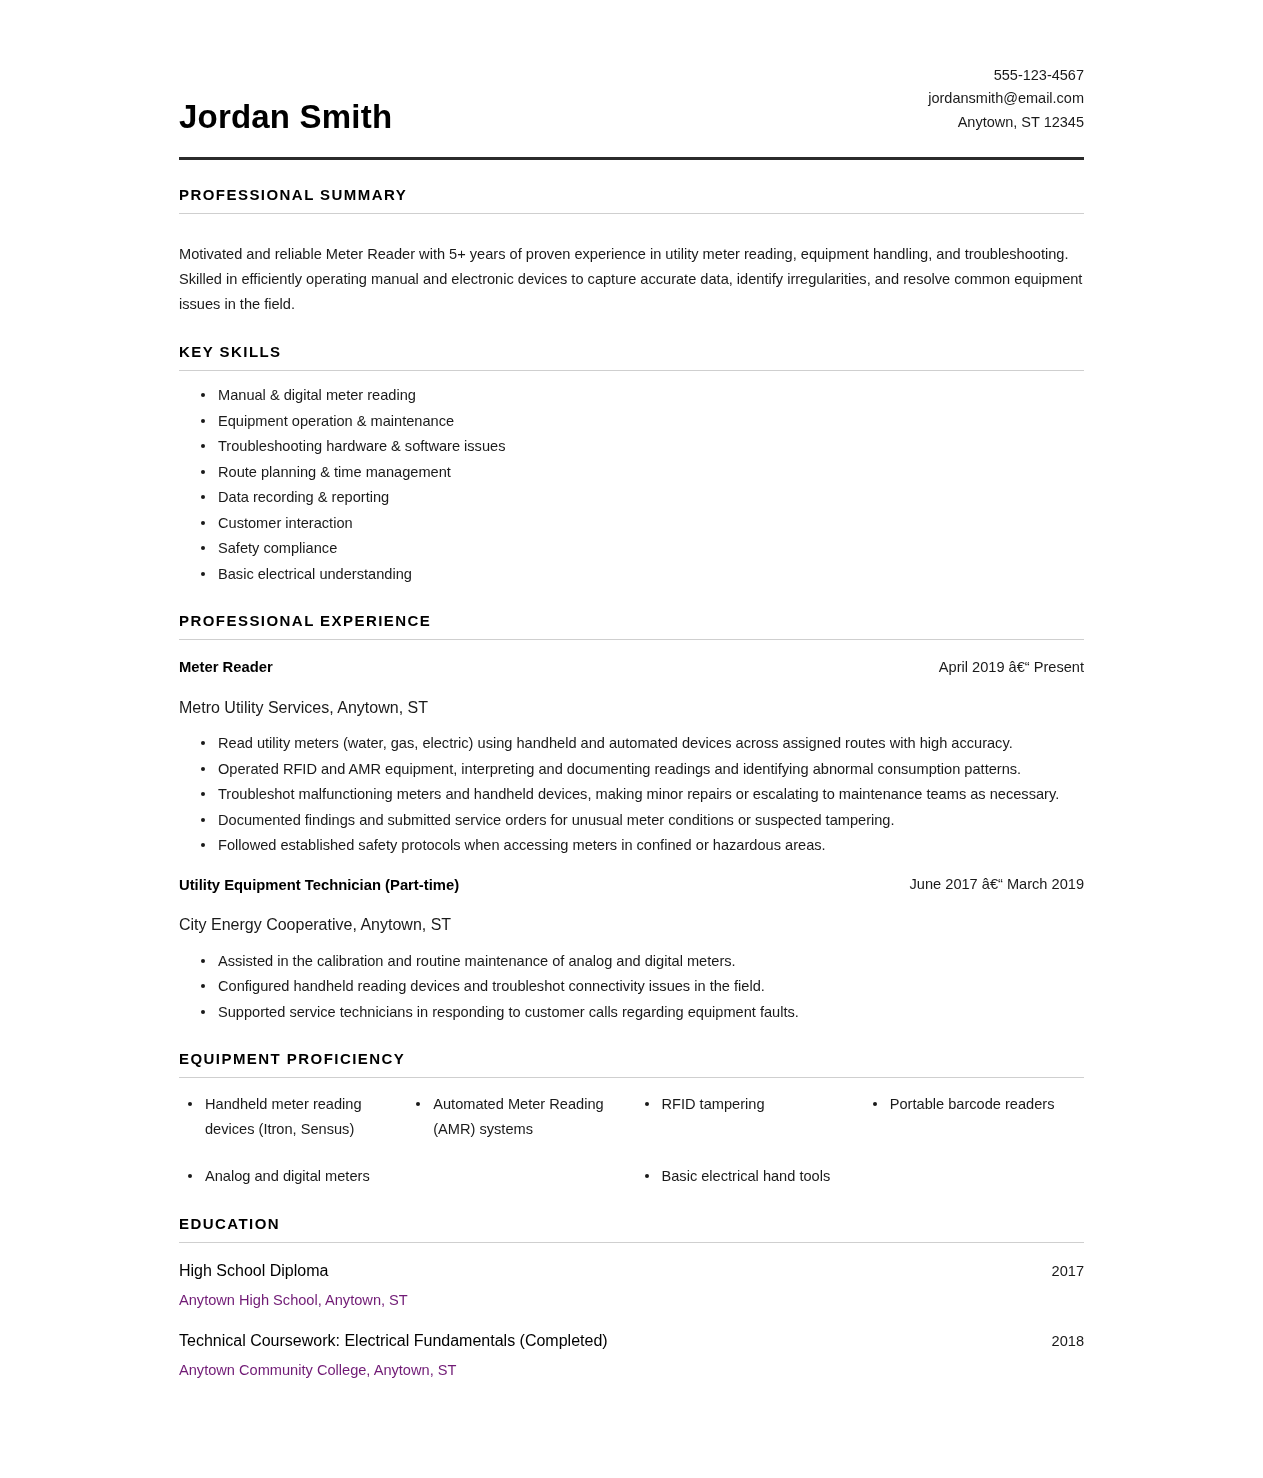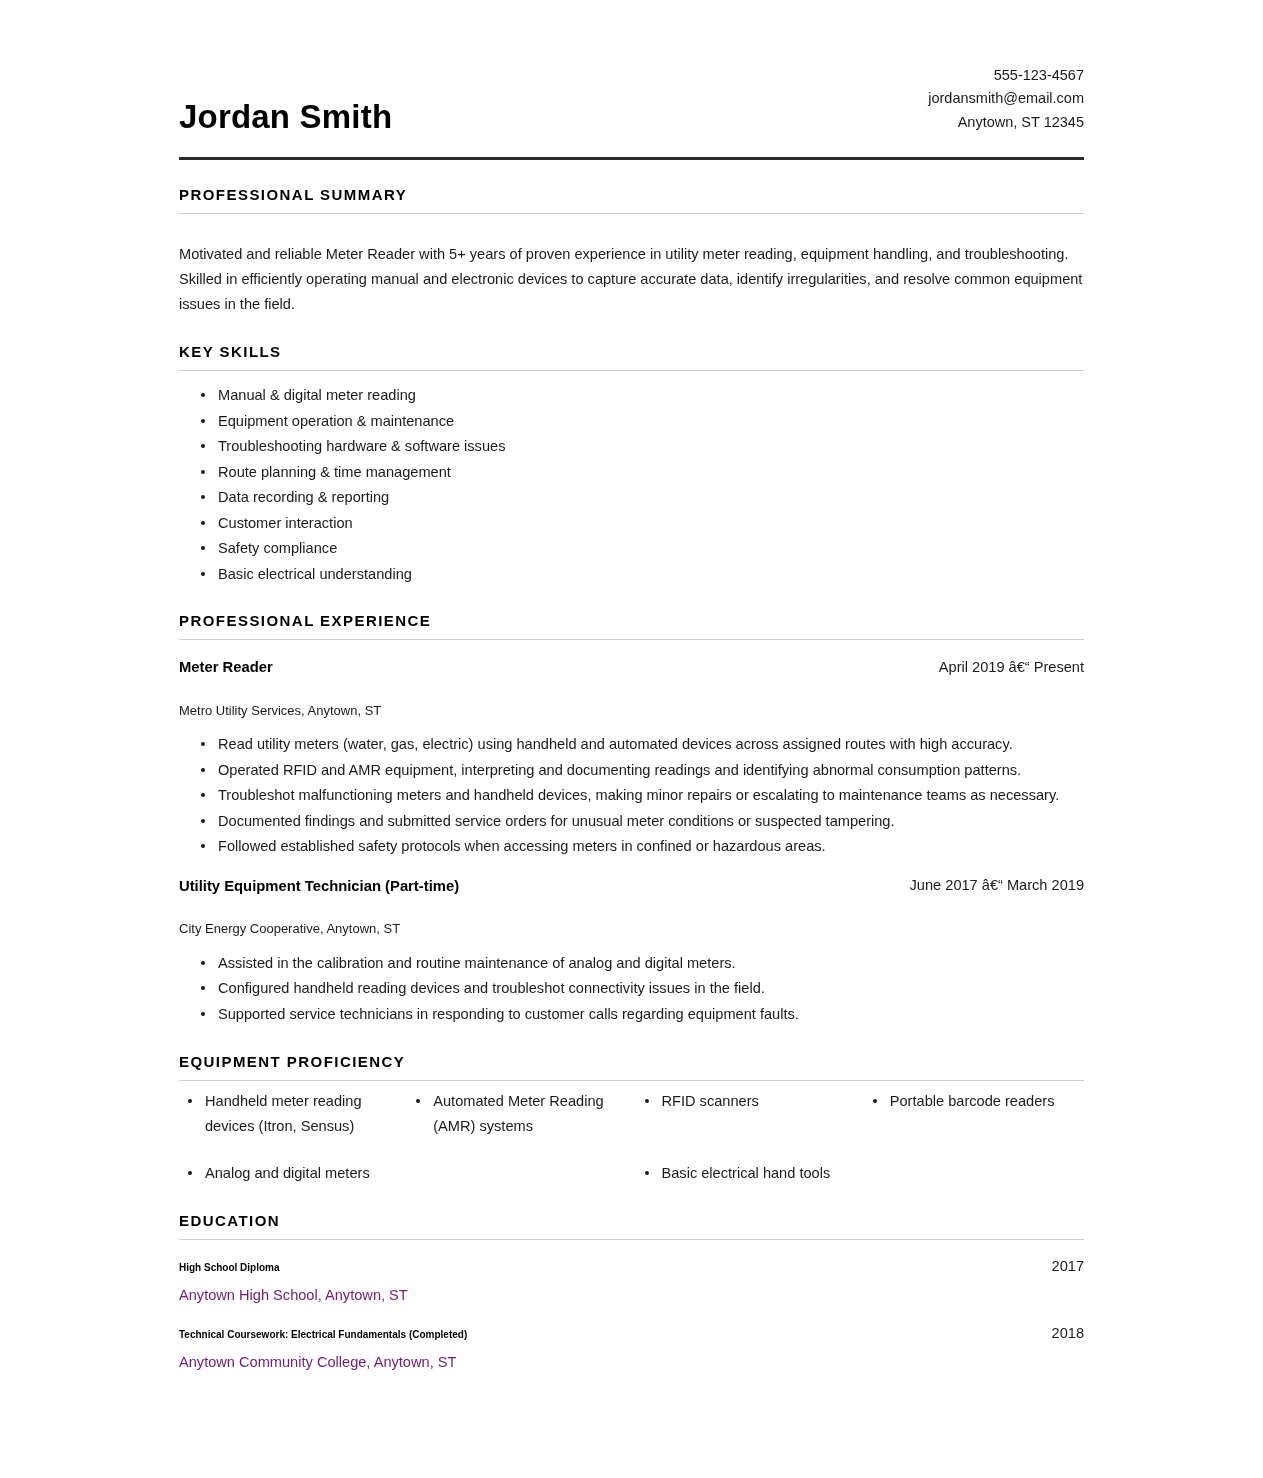--- a/index.html
+++ b/index.html
@@ -131,30 +131,30 @@
     color: #000000;
     line-height: 1.5;
   }
   .job-dates {
     font-size: 14.6px;
     color: #1a1a1a;
     white-space: nowrap;
     line-height: 1.5;
   }
   .job-company {
-    font-size: 13px;
+    font-size: 16px;
     color: #1a1a1a;
     line-height: 1.6;
-    margin-top: 22px;
+    margin-top: 16px;
   }
   .job .bullets { margin-top: 11px; }
 
   
   .equip-grid {
-    margin-top: 8px;
+    margin-top: 14px;
     display: grid;
     grid-template-columns: repeat(4, 1fr);
     column-gap: 8px;
     row-gap: 22px;
   }
   .equip-item {
     position: relative;
     font-size: 14.6px;
     line-height: 1.72;
     color: #1a1a1a;
@@ -175,22 +175,22 @@
 
   
   .edu-entry { margin-top: 16px; }
   .edu-head {
     display: flex;
     justify-content: space-between;
     align-items: baseline;
     gap: 18px;
   }
   .edu-degree {
-    font-size: 10px;
-    font-weight: bold;
+    font-size: 16px;
+    font-weight: normal;
     color: #000000;
     line-height: 1.5;
   }
   .edu-year {
     font-size: 14.6px;
     color: #1a1a1a;
     white-space: nowrap;
     line-height: 1.5;
   }
   .edu-school {
@@ -269,21 +269,21 @@
         </ul>
       </div>
     </div>
 
     <div class="section">
       <h2 class="section-title">EQUIPMENT PROFICIENCY</h2>
       <div class="section-rule"></div>
       <div class="equip-grid">
         <div class="equip-item">Handheld meter reading devices (Itron, Sensus)</div>
         <div class="equip-item">Automated Meter Reading (AMR) systems</div>
-        <div class="equip-item">RFID scanners</div>
+        <div class="equip-item">RFID tampering</div>
         <div class="equip-item">Portable barcode readers</div>
         <div class="equip-item">Analog and digital meters</div>
         <div class="equip-item empty"></div>
         <div class="equip-item">Basic electrical hand tools</div>
         <div class="equip-item empty"></div>
       </div>
     </div>
 
     <div class="section">
       <h2 class="section-title">EDUCATION</h2>

